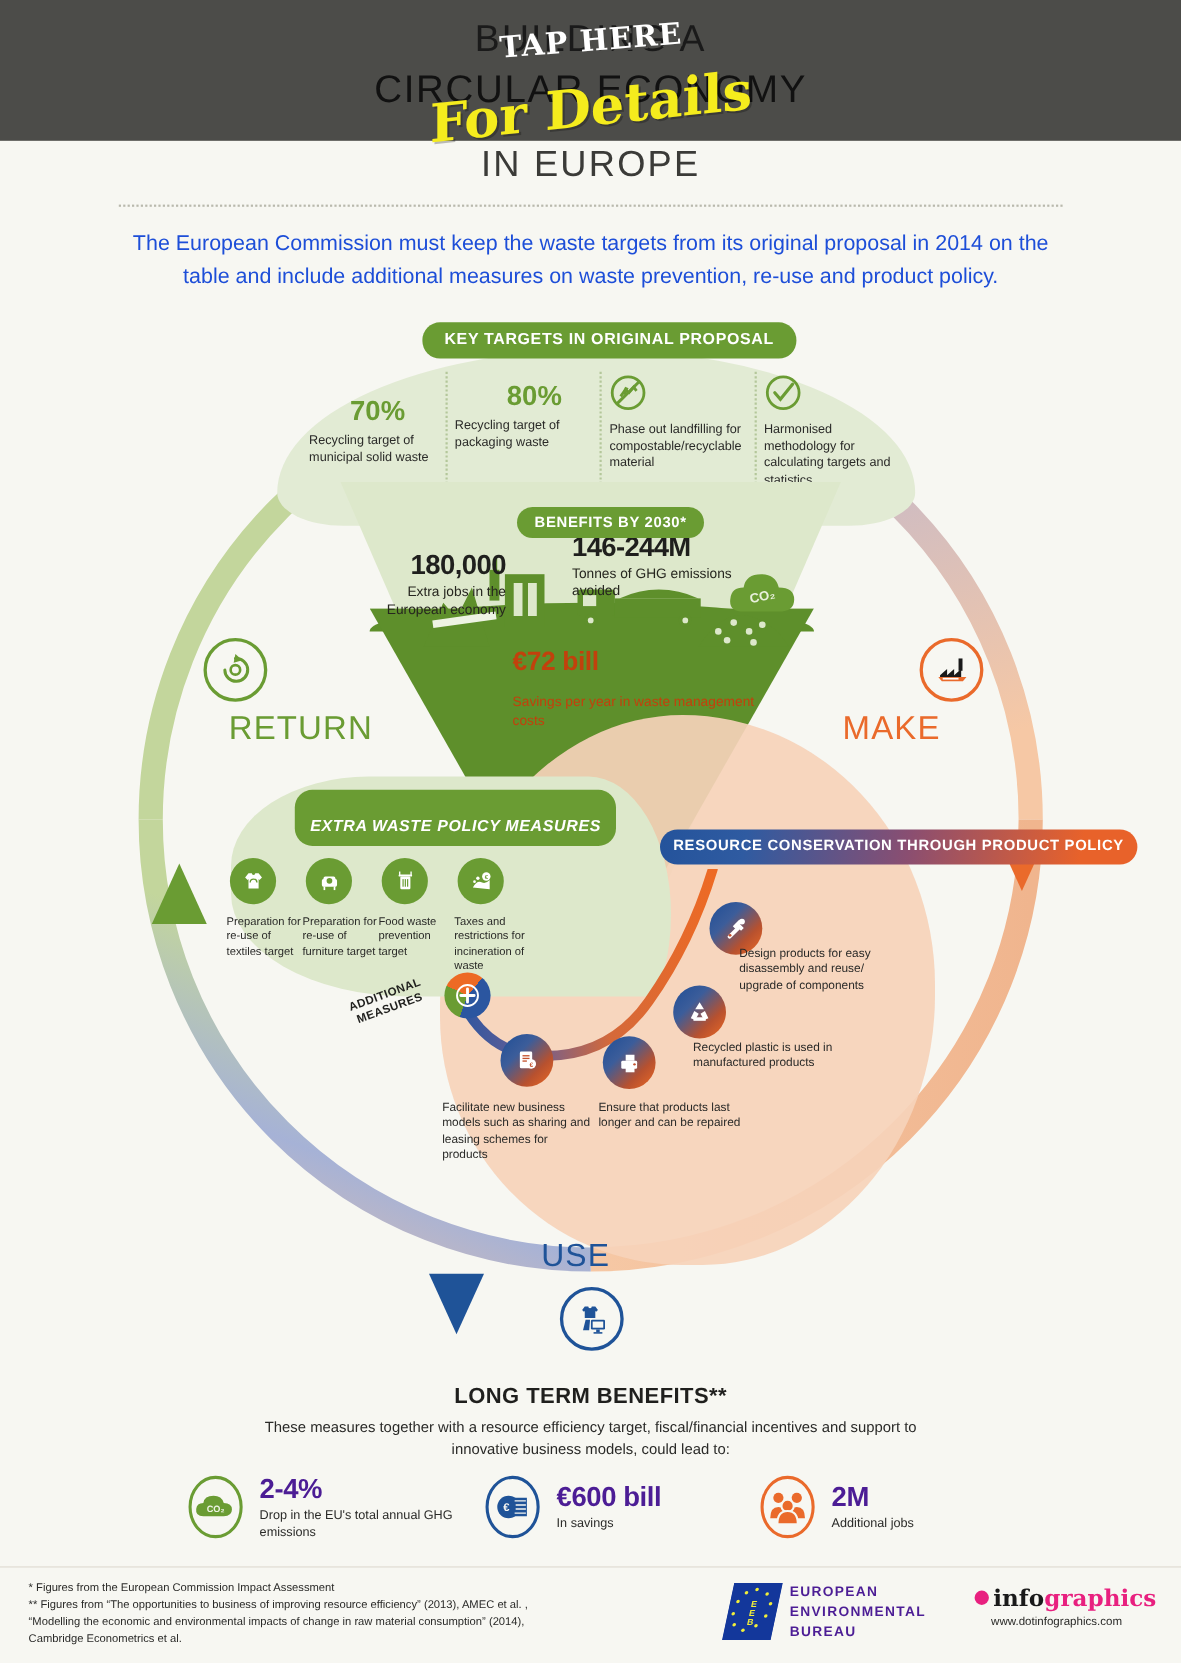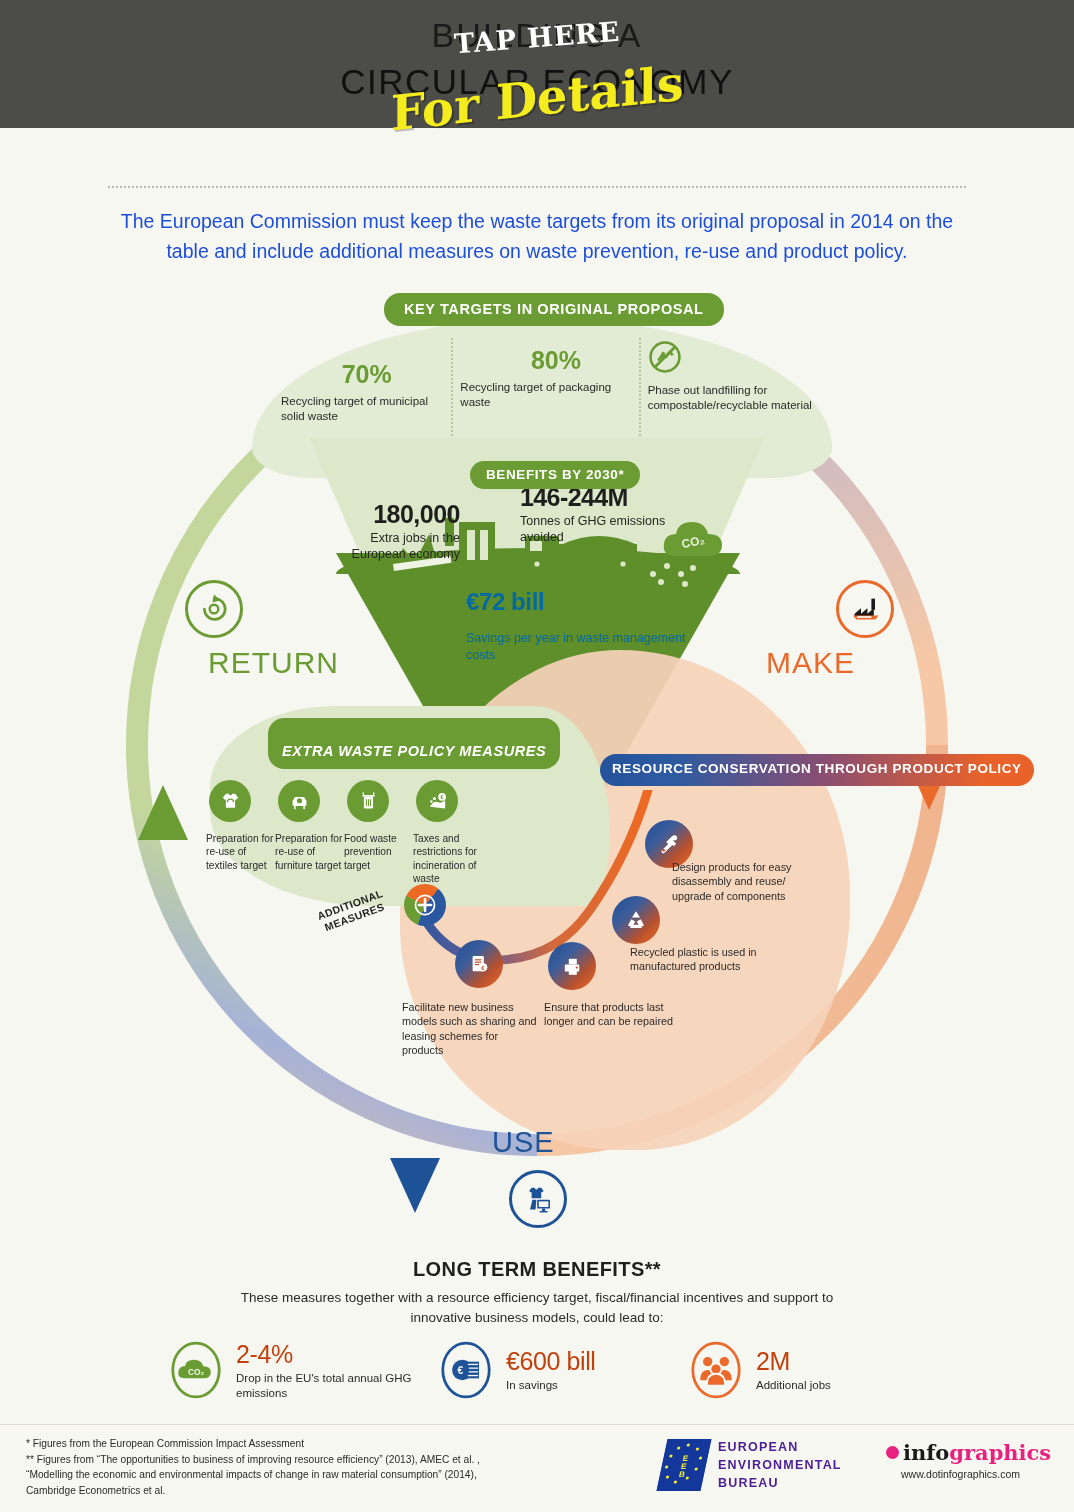--- a/index.html
+++ b/index.html
@@ -112,21 +112,21 @@
   .jobs-num { font-size: 25px; font-weight: bold; color: #1f1f1d; letter-spacing: -.5px; }
   .jobs-txt { font-size: 12.5px; line-height: 1.3; color: #26261f; margin-top: 1px; text-align: right; }
 
   .ghg { position: absolute; left: 520px; top: 483px; width: 160px; z-index: 6; }
   .ghg-num { font-size: 25px; font-weight: bold; color: #1f1f1d; letter-spacing: -.6px; }
   .ghg-txt { font-size: 12.5px; line-height: 1.3; color: #26261f; margin-top: 1px; }
 
   .scene { position: absolute; left: 385px; top: 500px; width: 340px; height: 90px; z-index: 5; }
   .co2cloud { position: absolute; left: 662px; top: 518px; width: 62px; height: 44px; z-index: 6; }
 
-  .w-stat { position: absolute; z-index: 7; color: #0369a1; }
+  .w-stat { position: absolute; z-index: 7; color: #c2410c; }
   .w-stat .n { font-size: 24px; font-weight: bold; letter-spacing: -.4px; }
   .w-stat .d { font-size: 12.5px; line-height: 1.35; margin-top: 14px; }
   .w1 { left: 466px; top: 588px; width: 220px; }
   .w2 { left: 466px; top: 660px; width: 225px; }
 
   
   .blob-green {
     position: absolute; left: 210px; top: 706px; width: 400px; height: 200px;
     background: #dde8cb;
     border-radius: 200px 120px 40px 260px / 130px 200px 120px 150px;
@@ -212,21 +212,21 @@
   .ltb-sub {
     position: absolute; left: 237px; top: 1288px; width: 600px; text-align: center;
     font-size: 13.5px; line-height: 1.5; color: #2a2a28;
   }
   .ltb-row { position: absolute; left: 170px; top: 1340px; width: 740px; display: flex; }
   .ltb-cell { display: flex; align-items: center; }
   .ltb-cell.c1 { width: 270px; }
   .ltb-cell.c2 { width: 250px; }
   .ltb-cell.c3 { width: 220px; }
   .ltb-ic { width: 52px; height: 58px; display: flex; align-items: center; justify-content: center; margin-right: 14px; }
-  .ltb-n { font-size: 25px; font-weight: normal; color: #c2410c; letter-spacing: -.4px; }
+  .ltb-n { font-size: 25px; font-weight: bold; color: #4c1d95; letter-spacing: -.4px; }
   .ltb-d { font-size: 11.5px; color: #2a2a28; margin-top: 2px; line-height: 1.3; }
 
   
   .foot-rule { position: absolute; left: 0; top: 1424px; width: 1074px; height: 1px; background: #dedad0; }
   .notes {
     position: absolute; left: 26px; top: 1436px; width: 540px;
     font-size: 10.2px; line-height: 1.52; color: #2a2a28;
   }
   .eeb-logo { position: absolute; left: 662px; top: 1438px; display: flex; align-items: center; }
   .eeb-flag {
@@ -244,20 +244,21 @@
 </head>
 <body>
 
 <div class="page">
 
   <div class="header-band"></div>
   <div class="title-stack">
     <div class="title-l1">BUILDING A</div>
     <div class="title-l2">CIRCULAR ECONOMY</div>
   </div>
+  <div class="title-l3">IN EUROPE</div>
   <div class="tap-overlay">
     <span class="tap-here">TAP HERE</span>
     <div class="for-details">
       <span>For Details</span>
     </div>
   </div>
 
   <div class="rule"></div>
   <div class="intro">The European Commission must keep the waste targets from its original proposal in 2014 on the table and include additional measures on waste prevention, re-use and product policy.</div>
 
@@ -306,20 +307,27 @@
       <div class="tgt-txt">Recycling target of packaging waste</div>
     </div>
     <div class="tgt t3">
       <svg class="icon-circ" viewBox="0 0 40 40">
         <circle cx="20" cy="20" r="17" fill="none" stroke="#6a9c33" stroke-width="3"></circle>
         <path d="M12 24 l5-7 4 3 5-6 3 4" stroke="#6a9c33" stroke-width="3" fill="none"></path>
         <rect x="15" y="14" width="4" height="8" fill="#6a9c33" transform="rotate(25 17 18)"></rect>
         <line x1="8" y1="32" x2="32" y2="8" stroke="#6a9c33" stroke-width="3.2"></line>
       </svg>
       <div class="tgt-txt">Phase out landfilling for compostable/recyclable material</div>
+    </div>
+    <div class="tgt t4">
+      <svg class="icon-circ" viewBox="0 0 40 40">
+        <circle cx="20" cy="20" r="17" fill="none" stroke="#6a9c33" stroke-width="3"></circle>
+        <path d="M11 20 l6 7 13 -16" stroke="#6a9c33" stroke-width="3.4" fill="none" stroke-linecap="round"></path>
+      </svg>
+      <div class="tgt-txt">Harmonised methodology for calculating targets and statistics</div>
     </div>
   </div>
 
   <div class="wedge-outer"></div>
   <div class="wedge-top"></div>
   <div class="wedge-inner"></div>
 
   <div class="pill-benefits">
     <span class="pill">BENEFITS BY 2030*</span>
   </div>

